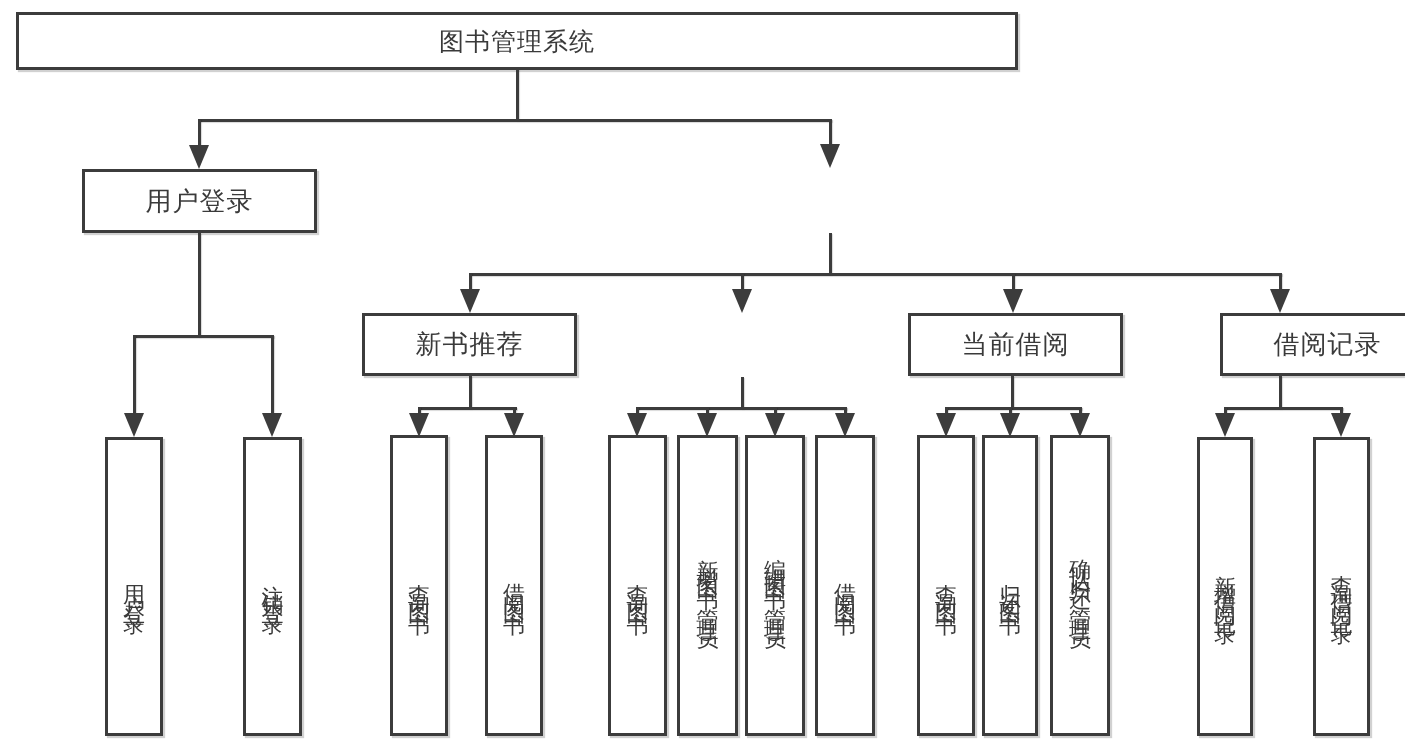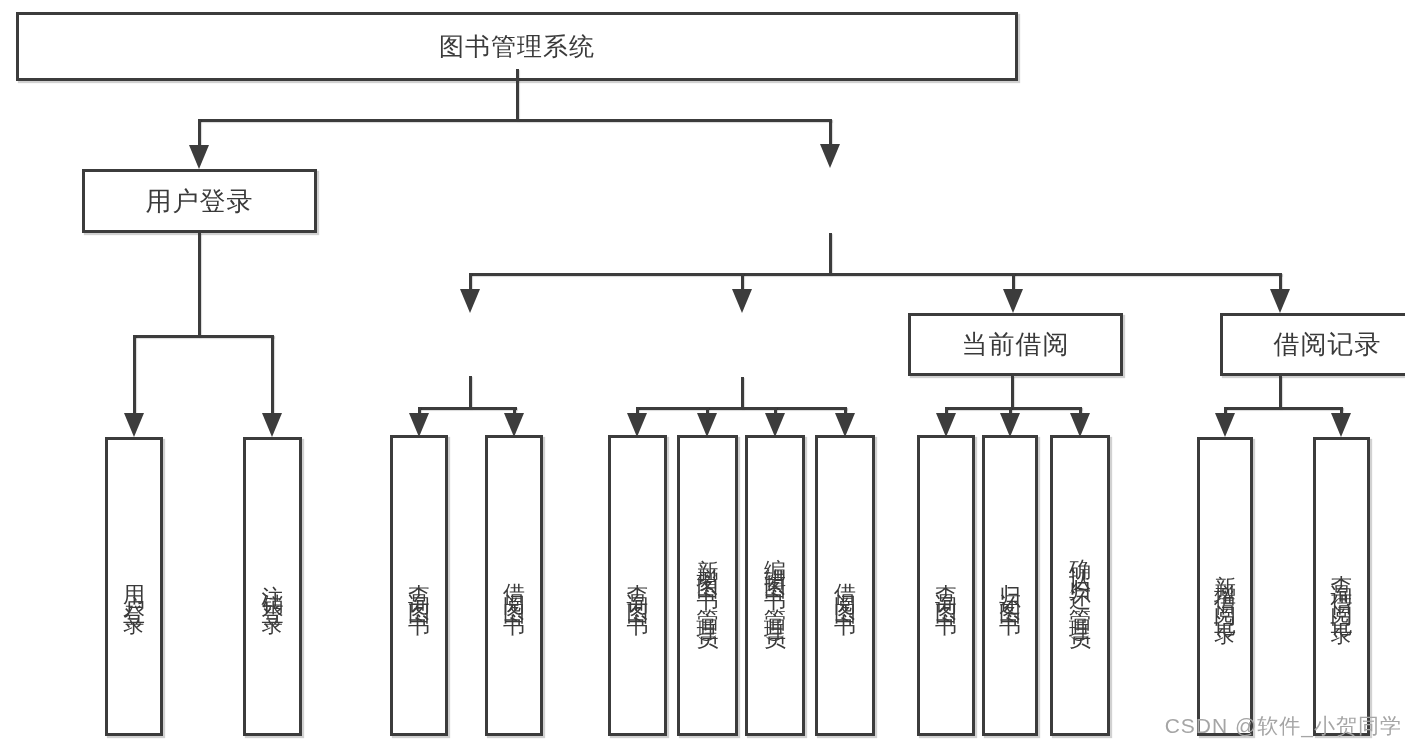--- a/index.html
+++ b/index.html
@@ -27,28 +27,31 @@
   .watermark{
     position:absolute;top:712px;right:3px;font-size:21px;letter-spacing:1px;
     color:#a5a5a5;white-space:nowrap;
   }
 </style>
 </head>
 <body>
 
 <div id="canvas">
 
-  <div class="box" style="left:16px;top:12px;width:1002px;height:69px;">
+  <div class="box" style="left:16px;top:12px;width:1002px;height:58px;">
     <span class="rootlabel">图书管理系统</span>
   </div>
 
   <div class="box" style="left:82px;top:169px;width:235px;height:64px;">
     <span class="hlabel">用户登录</span>
   </div>
 
+  <div class="box" style="left:362px;top:313px;width:215px;height:63px;">
+    <span class="hlabel">新书推荐</span>
+  </div>
   <div class="box" style="left:908px;top:313px;width:215px;height:63px;">
     <span class="hlabel">当前借阅</span>
   </div>
   <div class="box" style="left:1220px;top:313px;width:215px;height:63px;">
     <span class="hlabel">借阅记录</span>
   </div>
 
   <div class="box vbox" style="left:105px;top:437px;width:58px;height:299px;">
     <span class="vlabel">用户登录</span>
   </div>
@@ -145,15 +148,14 @@
   <div class="arrow" style="left:1000px;top:413px;"></div>
   <div class="arrow" style="left:1070px;top:413px;"></div>
 
   <div class="line" style="left:1279px;top:376px;width:3px;height:33px;"></div>
   <div class="line" style="left:1224px;top:407px;width:119px;height:3px;"></div>
   <div class="line" style="left:1224px;top:407px;width:3px;height:10px;"></div>
   <div class="line" style="left:1340px;top:407px;width:3px;height:10px;"></div>
   <div class="arrow" style="left:1215px;top:413px;"></div>
   <div class="arrow" style="left:1331px;top:413px;"></div>
 
-  <div class="watermark">CSDN @软件_小贺同学</div>
 
 </div>
 
 </body></html>

